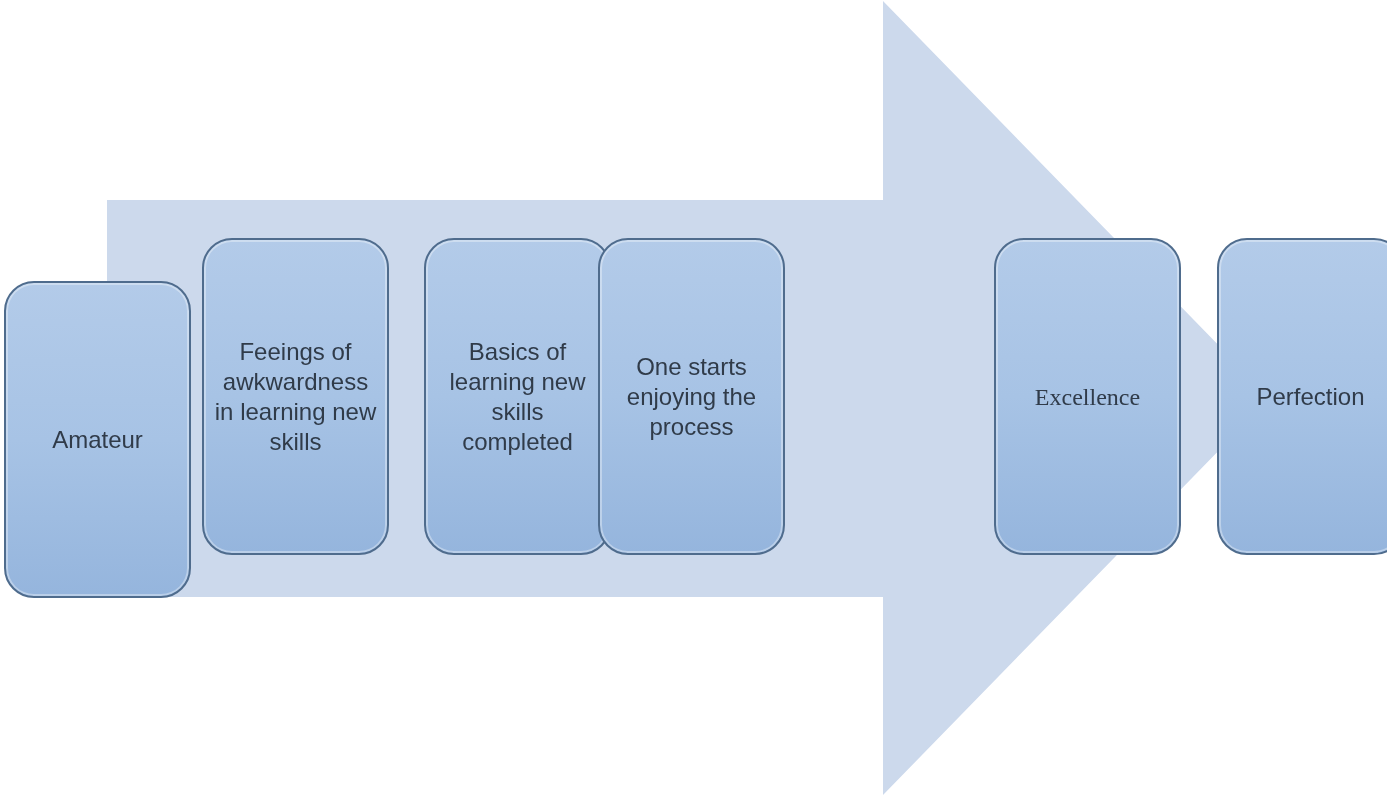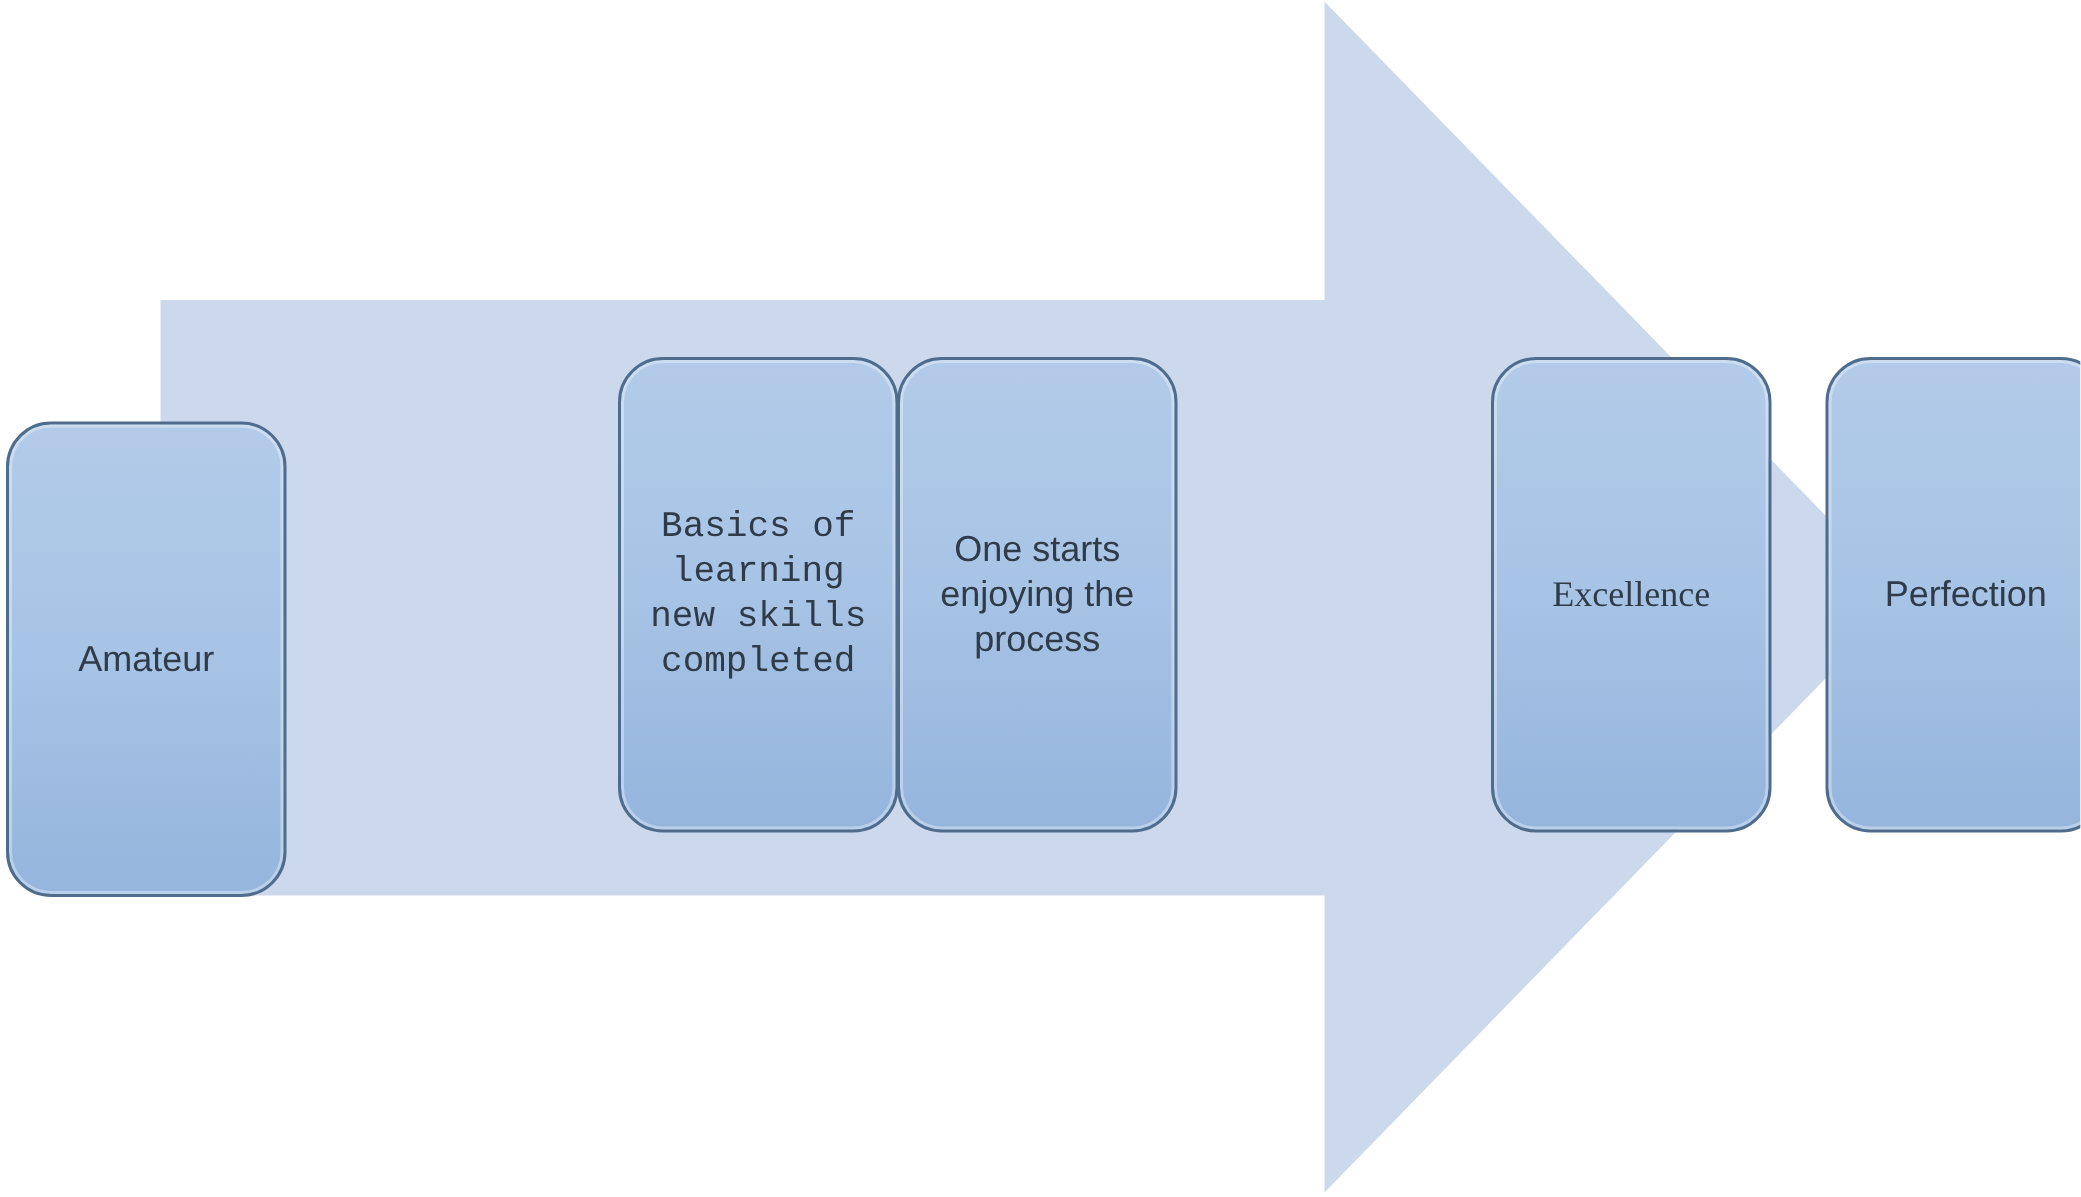--- a/index.html
+++ b/index.html
@@ -39,39 +39,42 @@
     text-align: center;
     padding: 0 8px;
   }
   .stage-label {
     font-size: 24px;
     line-height: 30px;
     color: #303b49;
   }
   .stage-1 { left: 4px; margin-top: 43px; }
   .stage-2 { left: 202px; }
-  .stage-3 { left: 412px; font-family: Liberation Mono, monospace; }
+  .stage-3 { left: 424px; }
   .stage-4 { left: 598px; text-align: center; }
   .stage-5 { left: 796px; }
   .stage-6 { left: 994px; font-family: Liberation Serif, serif; }
   .stage-7 { left: 1217px; }
 </style>
 </head>
 <body>
 
 <div class="canvas">
 
   <svg class="arrow-svg" viewBox="0 0 1387 798" xmlns="http://www.w3.org/2000/svg" aria-hidden="true">
     <polygon points="107,200 883,200 883,1 1270,398 883,795 883,597 107,597" fill="#ccd9ec"></polygon>
   </svg>
 
   <div class="stage stage-1">
     <span class="stage-label">Amateur</span>
   </div>
 
+  <div class="stage stage-2">
+    <span class="stage-label">Feeings of awkwardness in learning new skills</span>
+  </div>
 
   <div class="stage stage-3">
     <span class="stage-label">Basics of learning new skills completed</span>
   </div>
 
   <div class="stage stage-4">
     <span class="stage-label">One starts enjoying the process</span>
   </div>
 
 

